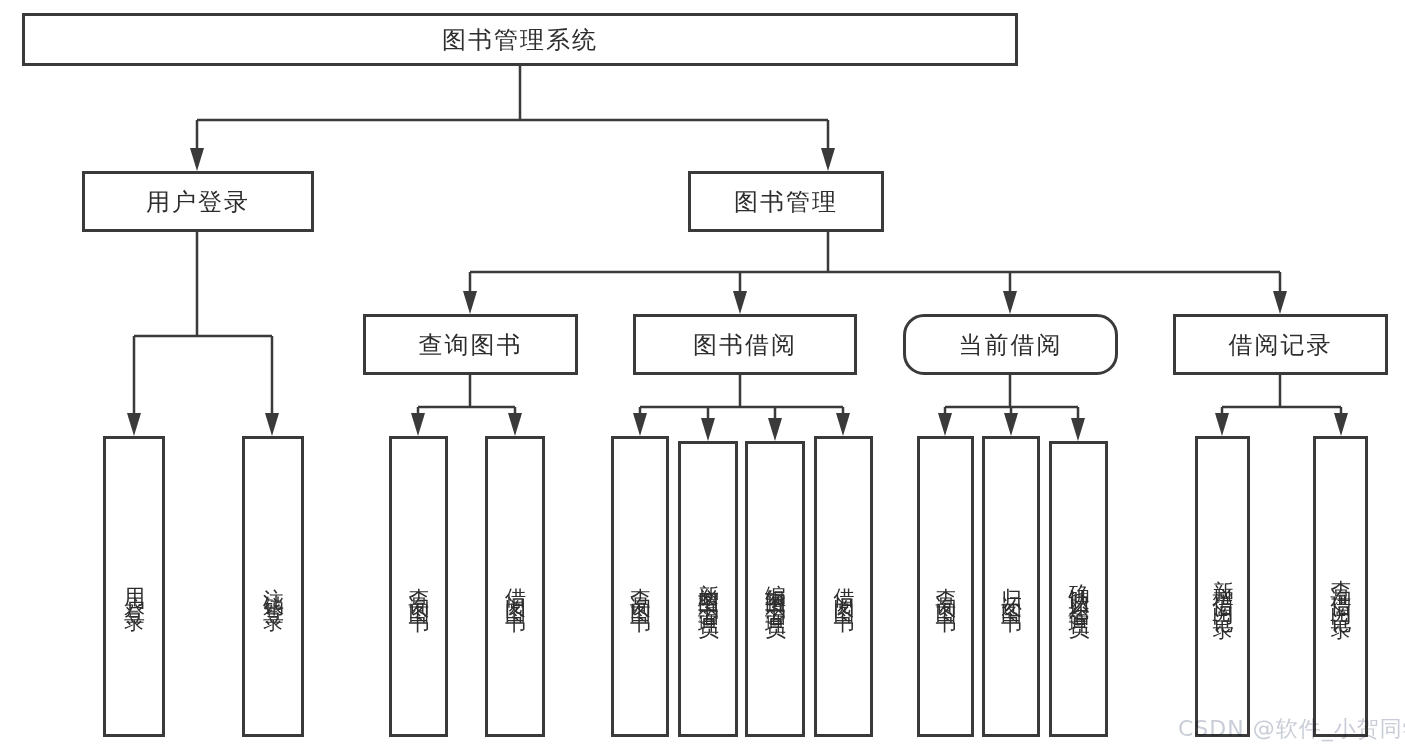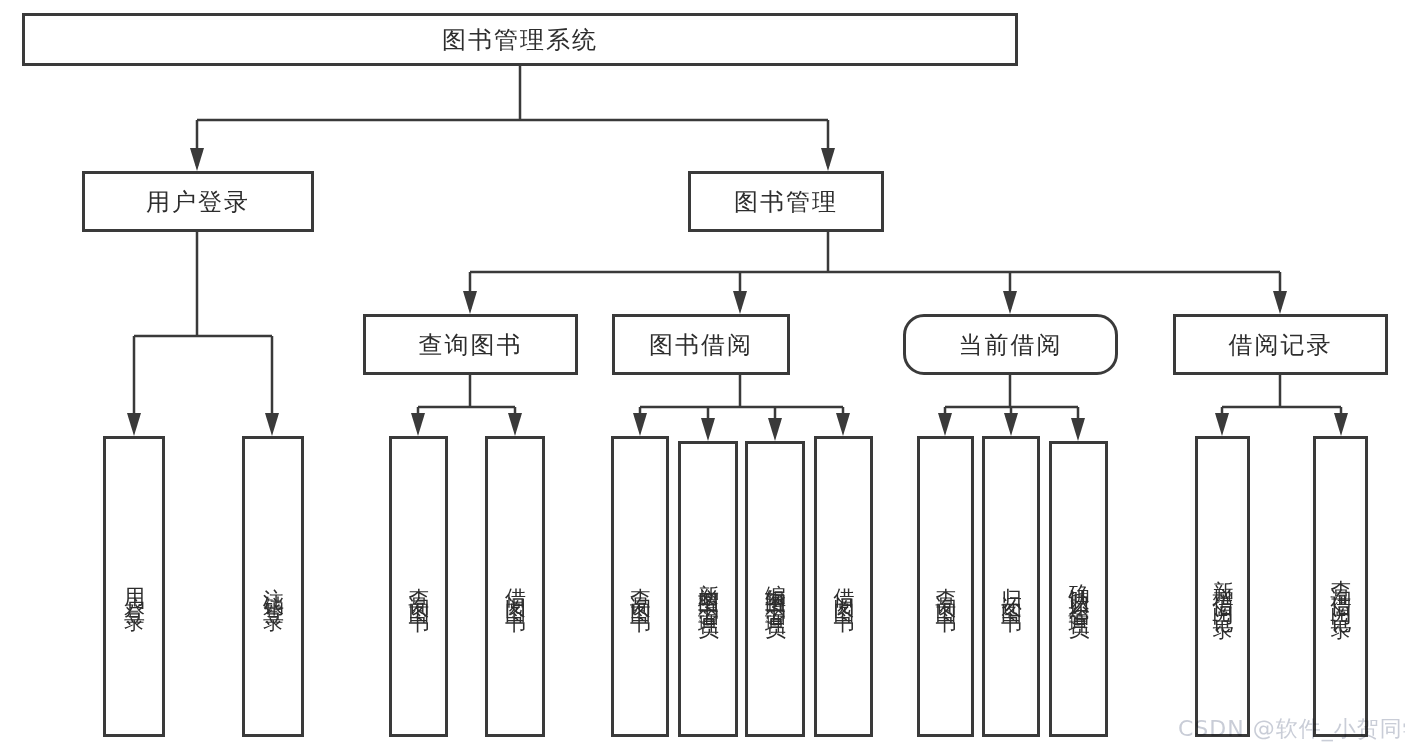--- a/index.html
+++ b/index.html
@@ -106,21 +106,21 @@
       <polygon points="1334,413 1348,413 1341,436"></polygon>
     </g>
   </svg>
 
   <div class="box" style="left:22px; top:13px; width:996px; height:53px;">图书管理系统</div>
 
   <div class="box" style="left:82px; top:171px; width:232px; height:61px;">用户登录</div>
   <div class="box" style="left:688px; top:171px; width:196px; height:61px;text-align:center;">图书管理</div>
 
   <div class="box" style="left:363px; top:314px; width:215px; height:61px;">查询图书</div>
-  <div class="box" style="left:612px; top:314px; width:178px; height:61px;">图书借阅</div>
+  <div class="box" style="left:633px; top:314px; width:224px; height:61px;">图书借阅</div>
   <div class="box" style="left:903px; top:314px; width:215px; height:61px;border-radius:21px;">当前借阅</div>
   <div class="box" style="left:1173px; top:314px; width:215px; height:61px;">借阅记录</div>
 
   <div class="box vbox" style="left:103px; top:436px; width:62px; height:301px;">用户登录</div>
   <div class="box vbox" style="left:242px; top:436px; width:62px; height:301px;">注销登录</div>
 
   <div class="box vbox" style="left:389px; top:436px; width:59px; height:301px;">查询图书</div>
   <div class="box vbox" style="left:485px; top:436px; width:60px; height:301px;">借阅图书</div>
 
   <div class="box vbox" style="left:611px; top:436px; width:58px; height:301px;">查询图书</div>

